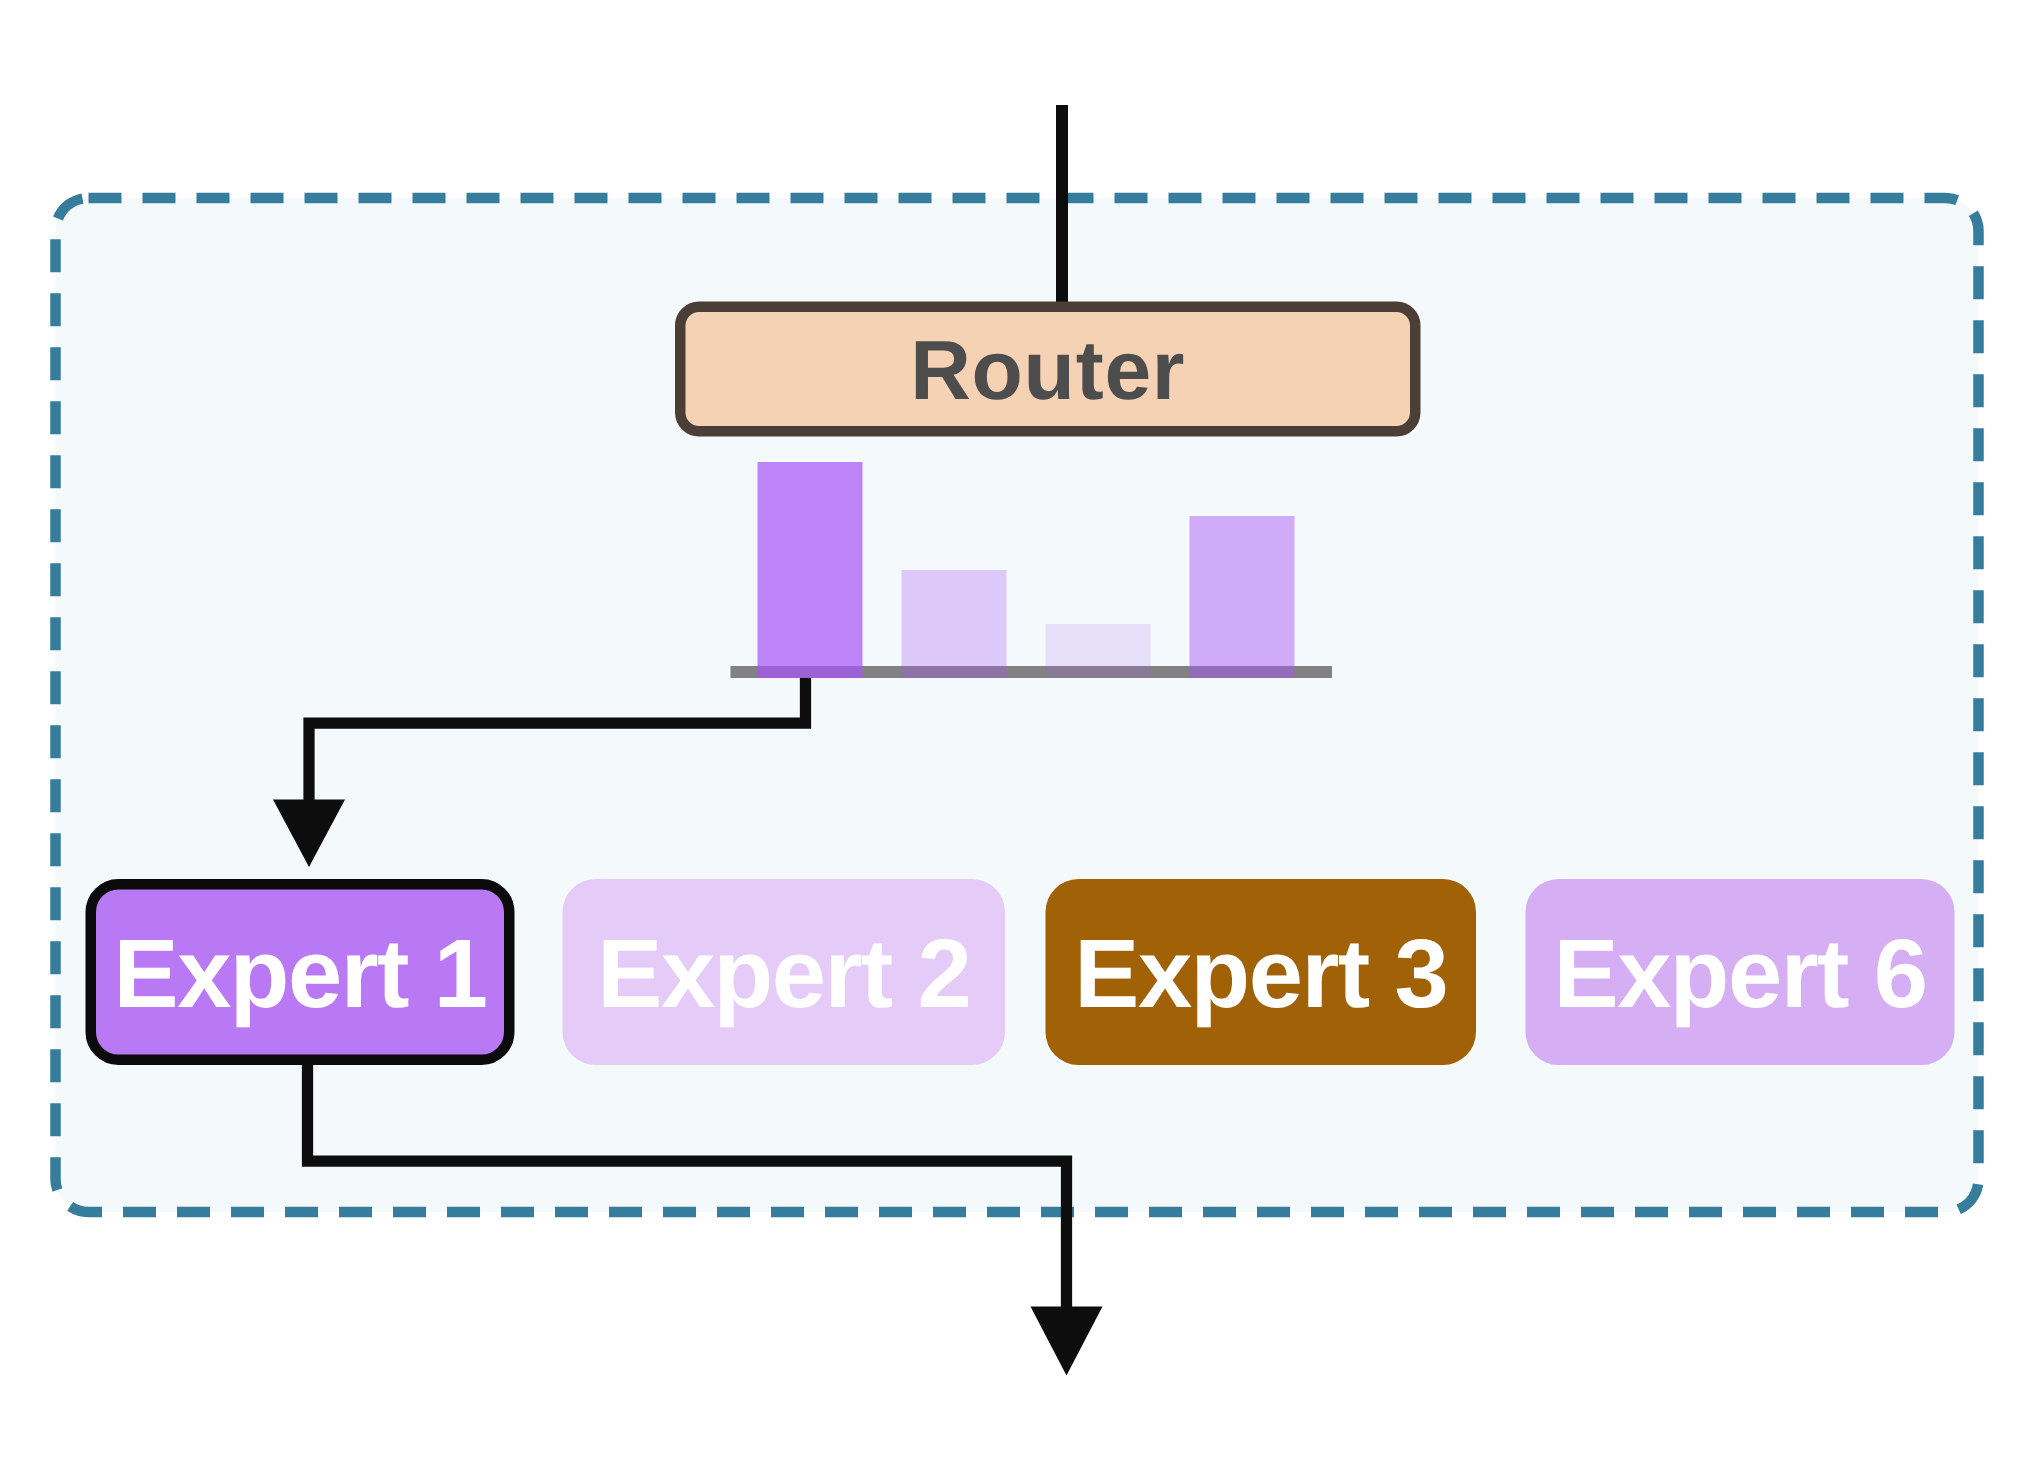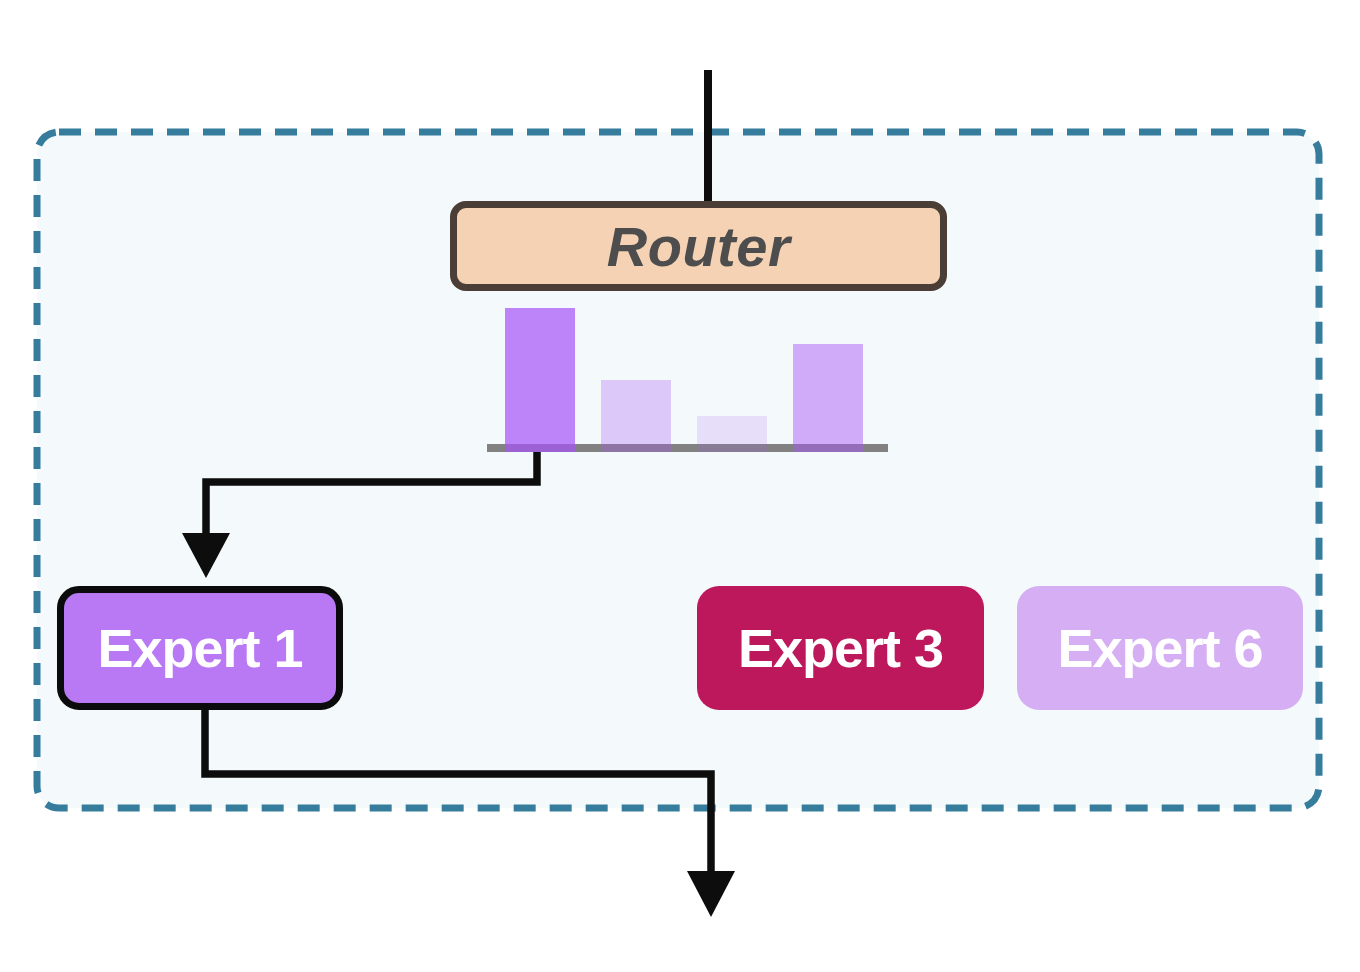--- a/index.html
+++ b/index.html
@@ -64,21 +64,21 @@
   }
   .expert-box {
     position: absolute;
     top: 0;
     height: 124px;
     box-sizing: border-box;
     border-radius: 22px;
     display: flex;
     align-items: center;
     justify-content: center;
-    font-size: 54px;
+    font-size: 65px;
     font-weight: 700;
     letter-spacing: -1px;
     color: #ffffff;
     white-space: nowrap;
   }
   .expert-1 { left: 57px;   width: 286px; }
   .expert-2 { left: 375px;  width: 295px; }
   .expert-3 { left: 697px;  width: 287px; }
   .expert-4 { left: 1017px; width: 286px; }
 </style>
@@ -101,37 +101,40 @@
     </g>
 
     <g>
       <path d="M 205 707 L 205 774 L 711 774 L 711 873" fill="none" stroke-width="7.5" stroke="#0d0d0d"></path>
       <polygon points="687,871 735,871 711,917" fill="#0d0d0d"></polygon>
     </g>
   </svg>
 
   <div class="widgets layer">
 
-    <div class="router-box" id="router" style="background: rgb(245, 210, 180); border-color: rgb(74, 62, 55); color: rgb(77, 77, 77); font-style: italic;">
+    <div class="router-box" id="router" style="background: rgb(245, 210, 180); border-color: rgb(74, 62, 55); color: rgb(77, 77, 77);">
       <span>Router</span>
     </div>
 
     <div class="chart-baseline" id="baseline" style="background: rgb(130, 130, 130);"></div>
     <div class="bar-chart" id="bar-chart">
         <div class="weight-bar" style="left: 0px; width: 70px; height: 144px; background: rgb(168, 85, 247); opacity: 0.72;"></div>
         <div class="weight-bar" style="left: 96px; width: 70px; height: 72px; background: rgb(168, 85, 247); opacity: 0.3;"></div>
         <div class="weight-bar" style="left: 192px; width: 70px; height: 36px; background: rgb(168, 85, 247); opacity: 0.16;"></div>
         <div class="weight-bar" style="left: 288px; width: 70px; height: 108px; background: rgb(168, 85, 247); opacity: 0.48;"></div>
       </div>
 
     <div class="expert-row">
       <div class="expert-box expert-1" style="background: rgb(185, 120, 244); color: rgb(255, 255, 255); border: 7px solid rgb(11, 11, 11);">
         <span>Expert 1</span>
       </div>
-      <div class="expert-box expert-3" style="background: #be185d; color: rgb(255, 255, 255);">
+      <div class="expert-box expert-2" style="background: rgb(229, 203, 248); color: rgb(255, 255, 255);">
+        <span>Expert 2</span>
+      </div>
+      <div class="expert-box expert-3" style="background: #a16207; color: rgb(255, 255, 255);">
         <span>Expert 3</span>
       </div>
       <div class="expert-box expert-4" style="background: rgb(214, 174, 243); color: rgb(255, 255, 255);">
         <span>Expert 6</span>
       </div>
     </div>
 
   </div>
 </div>
 

